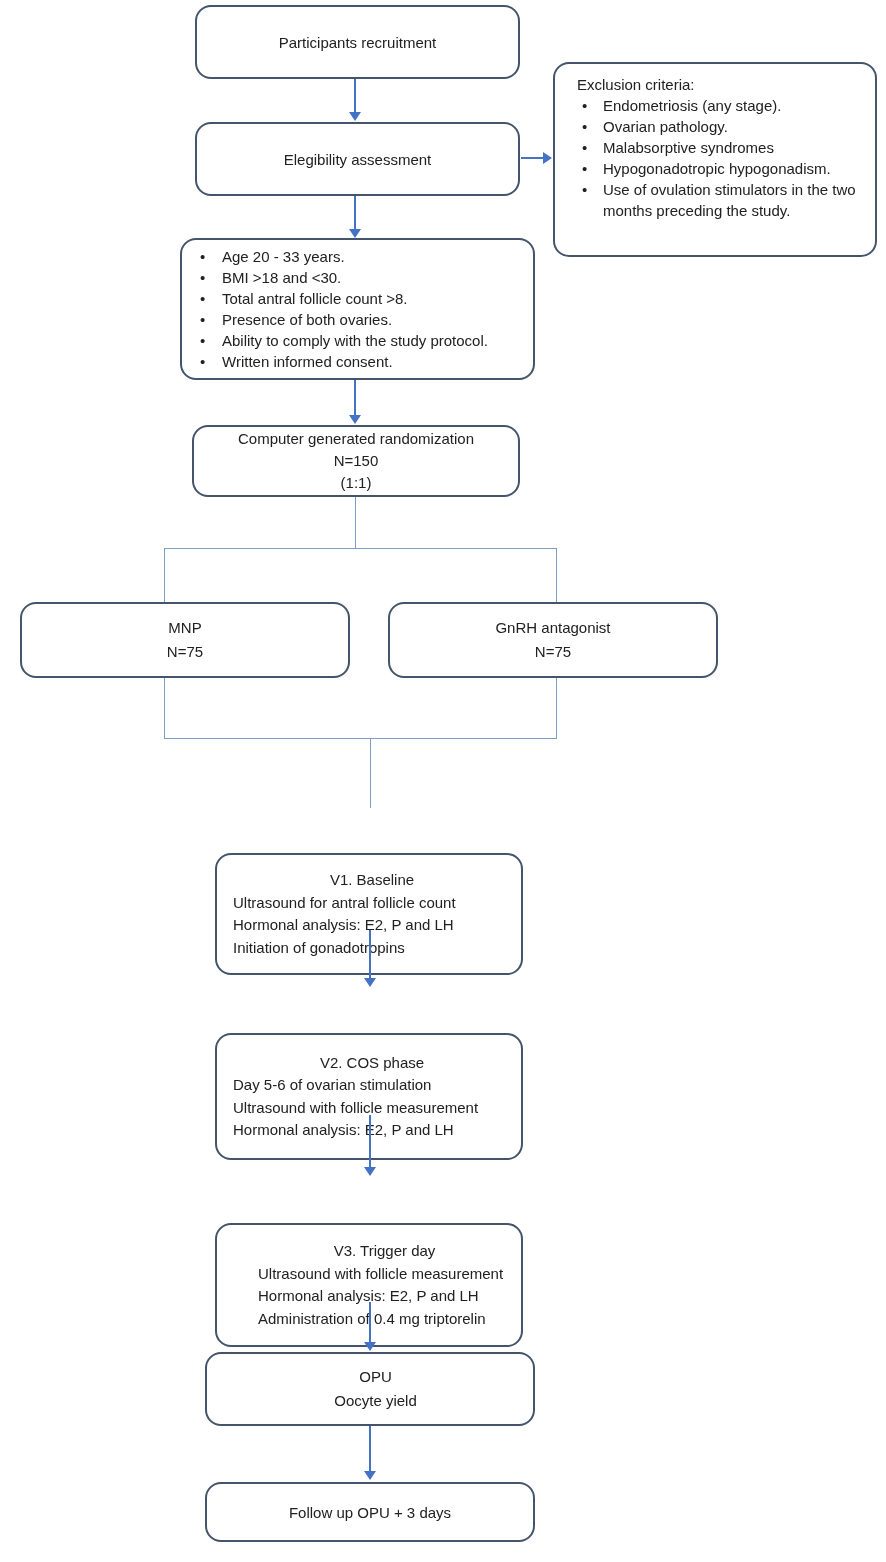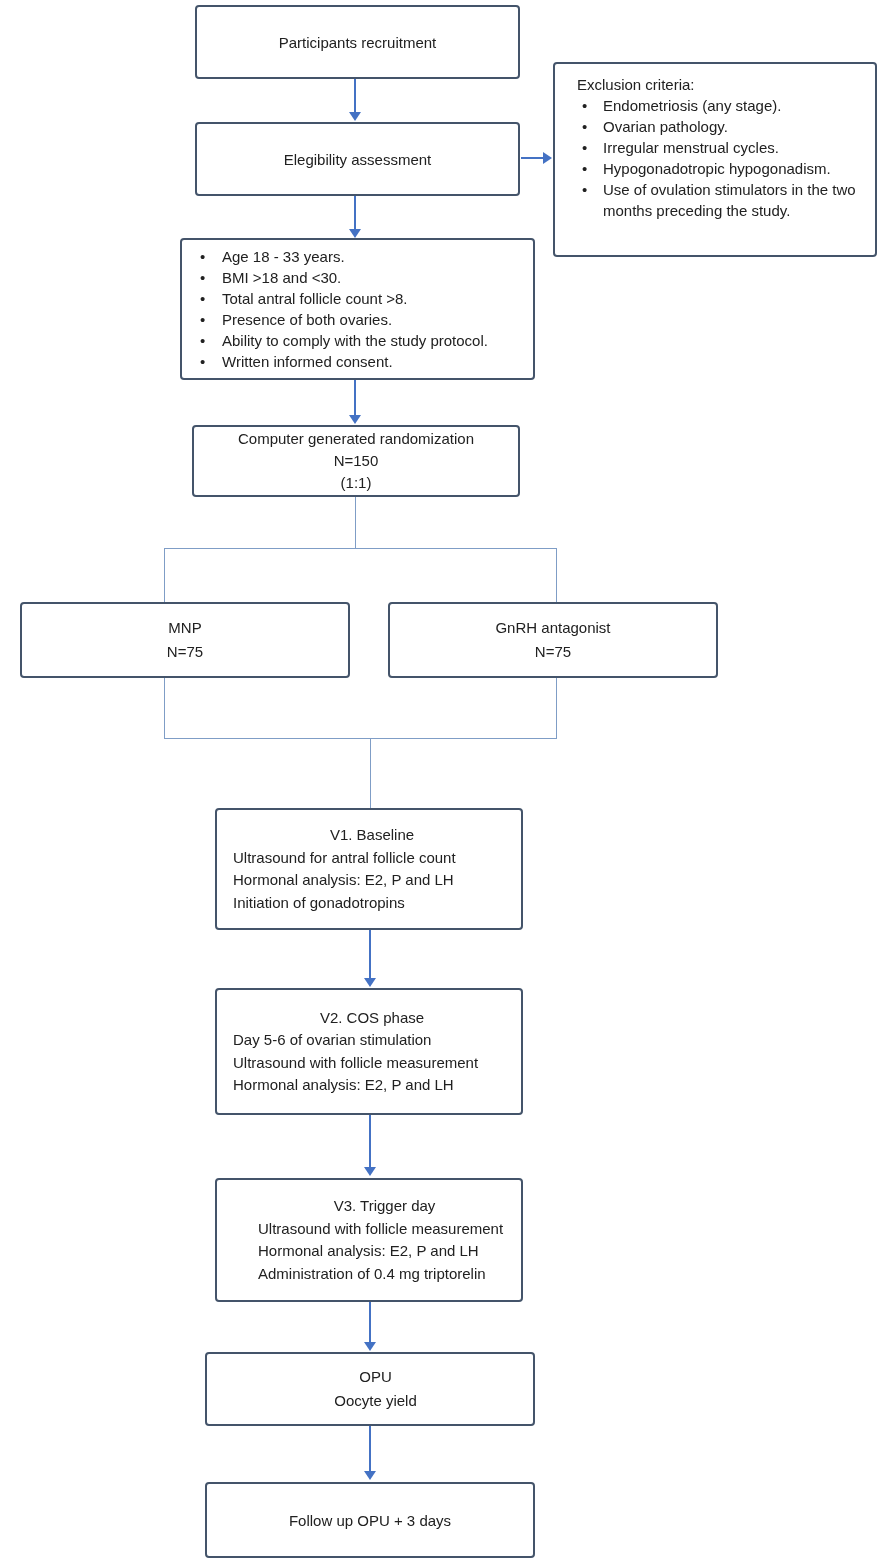--- a/index.html
+++ b/index.html
@@ -2,39 +2,40 @@
 <html><head>
 <meta charset="utf-8">
 <style>
   html, body { margin: 0; padding: 0; background: #ffffff; }
   body { width: 886px; height: 1562px; font-family: "Liberation Sans", sans-serif; color: #212121; }
   #canvas { position: relative; width: 886px; height: 1562px; background: #ffffff; overflow: hidden; }
 
   .node {
     position: absolute;
     border: 2px solid #44546A;
-    border-radius: 4px;
+    border-radius: 16px;
     background: #ffffff;
     box-sizing: border-box;
     font-size: 15px;
     line-height: 21px;
   }
   .center-node {
     display: flex;
     flex-direction: column;
     align-items: center;
     justify-content: center;
     text-align: center;
   }
   .vbox {
     display: flex;
     flex-direction: column;
     justify-content: center;
     padding: 0 10px 0 16px;
     line-height: 22.5px;
+    margin-top: 45px;
   }
   .vbox .vtitle { text-align: center; }
 
   ul.bullets { margin: 0; padding: 0; list-style: none; }
   ul.bullets li { position: relative; margin: 0; }
   ul.bullets li::before {
     content: "\2022";
     position: absolute;
     left: 0;
     top: 0;
@@ -82,32 +83,32 @@
   </div>
 
   <div class="hline arrowline" style="left:521px; top:157px; width:23px;"></div>
   <div class="arrow-right" style="left:543px; top:152px;"></div>
 
   <div class="node excl-box" style="left:553px; top:62px; width:324px; height:195px;">
     <div>Exclusion criteria:</div>
     <ul class="bullets">
       <li>Endometriosis (any stage).</li>
       <li>Ovarian pathology.</li>
-      <li>Irregular menstrual cycles.</li>
+      <li>Malabsorptive syndromes</li>
       <li>Hypogonadotropic hypogonadism.</li>
       <li>Use of ovulation stimulators in the two months preceding the study.</li>
     </ul>
   </div>
 
   <div class="vline" style="left:354px; top:196px; height:34px;"></div>
   <div class="arrow-down" style="left:349px; top:229px;"></div>
 
   <div class="node incl-box" style="left:180px; top:238px; width:355px; height:142px;">
     <ul class="bullets">
-      <li>Age 18 - 33 years.</li>
+      <li>Age 20 - 33 years.</li>
       <li>BMI &gt;18 and &lt;30.</li>
       <li>Total antral follicle count &gt;8.</li>
       <li>Presence of both ovaries.</li>
       <li>Ability to comply with the study protocol.</li>
       <li>Written informed consent.</li>
     </ul>
   </div>
 
   <div class="vline" style="left:354px; top:380px; height:36px;"></div>
   <div class="arrow-down" style="left:349px; top:415px;"></div>
@@ -169,17 +170,17 @@
   <div class="arrow-down" style="left:364px; top:1342px;"></div>
 
   <div class="node center-node" style="left:205px; top:1352px; width:330px; height:74px; line-height:24px;padding-left:11px;">
     <div>OPU</div>
     <div>Oocyte yield</div>
   </div>
 
   <div class="vline" style="left:369px; top:1426px; height:46px;"></div>
   <div class="arrow-down" style="left:364px; top:1471px;"></div>
 
-  <div class="node center-node" style="left:205px; top:1482px; width:330px; height:76px;">
+  <div class="node center-node" style="left:205px; top:1482px; width:330px; height:60px;">
     <div>Follow up OPU + 3 days</div>
   </div>
 
 </div>
 
 </body></html>

